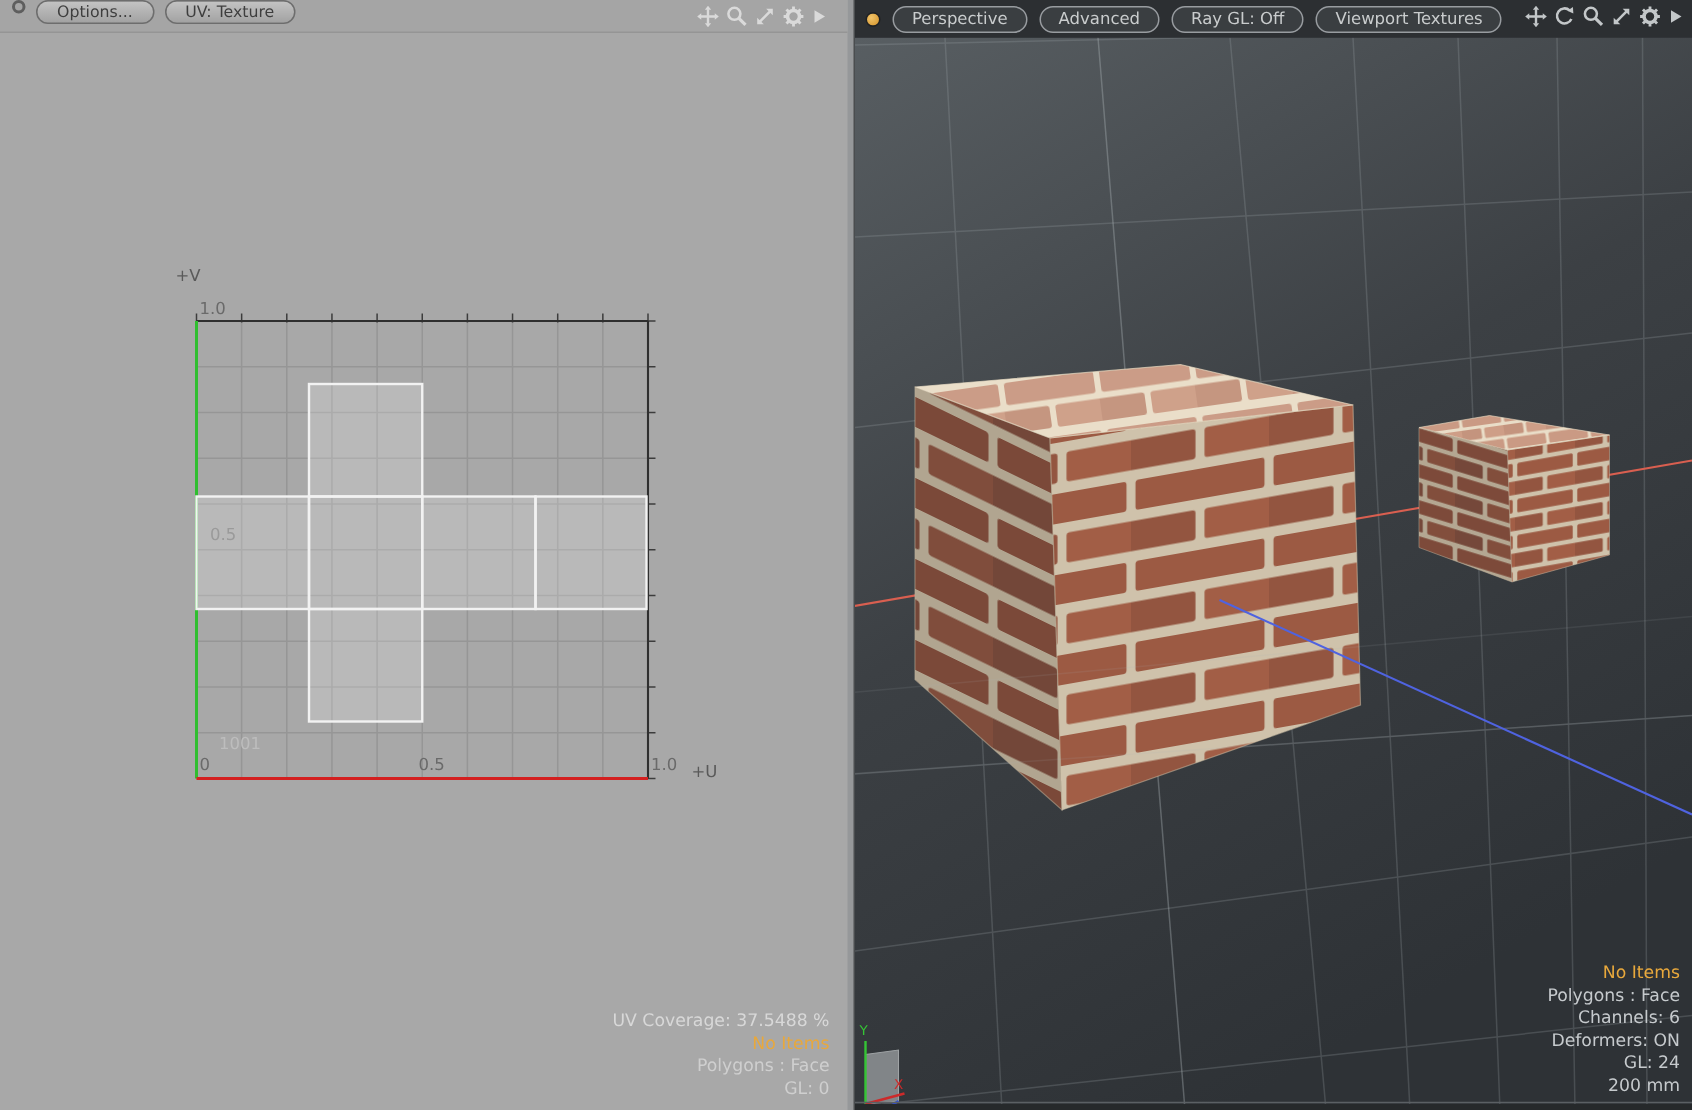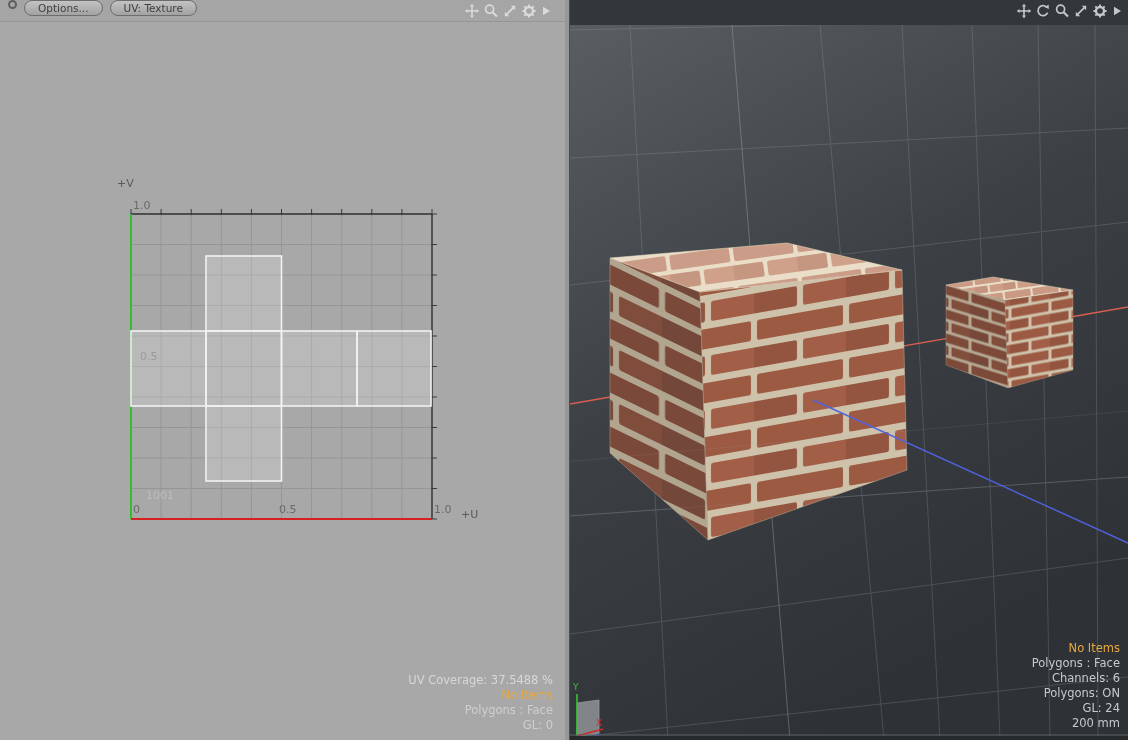--- a/index.html
+++ b/index.html
@@ -253,20 +253,27 @@
       <path d="M29 709 L11 720" style="stroke:var(--gizmo-blue,#2f4fd8)" stroke-width="1.6" fill="none"></path>
       <polygon points="11,720 18,717.2 15.4,723" style="fill:var(--gizmo-blue,#2f4fd8)"></polygon>
       <text x="3" y="665" font-size="9" style="fill:var(--gizmo-green,#35c435)">Y</text>
       <text x="26" y="701" font-size="9" style="fill:var(--gizmo-red,#cc2a2a)">X</text>
     </g>
 
     <line x1="0" y1="710" x2="558" y2="710" stroke="#5b6064" stroke-width="1"></line>
     <rect x="0" y="711" width="558" height="4" fill="#26292b"></rect>
   </svg>
 
+  <div class="vp-header">
+    <span class="dot-btn"></span>
+    <span class="pill-dark">Perspective</span>
+    <span class="pill-dark">Advanced</span>
+    <span class="pill-dark">Ray GL: Off</span>
+    <span class="pill-dark">Viewport Textures</span>
+  </div>
 
   <div class="icon-row right-pane-icons">
     <span>
       <svg width="16" height="16" viewBox="0 0 16 16">
         <path d="M8 3.2V12.8M3.2 8H12.8" stroke="currentColor" stroke-width="1.6" fill="none"></path>
         <path d="M8 0.8 L5.9 3.5 H10.1 Z" fill="currentColor"></path>
           <path d="M8 15.2 L5.9 12.5 H10.1 Z" fill="currentColor"></path>
         <path d="M0.8 8 L3.5 5.9 V10.1 Z" fill="currentColor"></path>
           <path d="M15.2 8 L12.5 5.9 V10.1 Z" fill="currentColor"></path>
       </svg>
@@ -302,17 +309,17 @@
       <svg width="12" height="16" viewBox="0 0 12 16">
           <path d="M3 3.8 L10 8 L3 12.2 Z" fill="currentColor"></path>
         </svg>
     </span>
   </div>
 
   <div class="vp-status">
     <div class="orange">No Items</div>
     <div>Polygons : Face</div>
     <div>Channels: 6</div>
-    <div>Polygons: ON</div>
+    <div>Deformers: ON</div>
     <div>GL: 24</div>
     <div>200 mm</div>
   </div>
 </div>
 
 </body></html>

